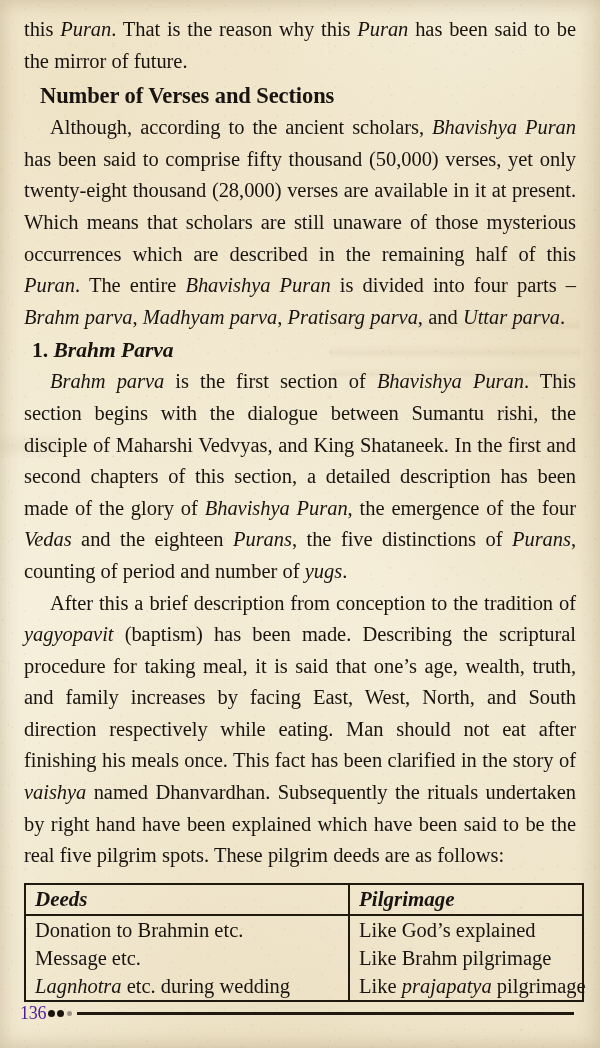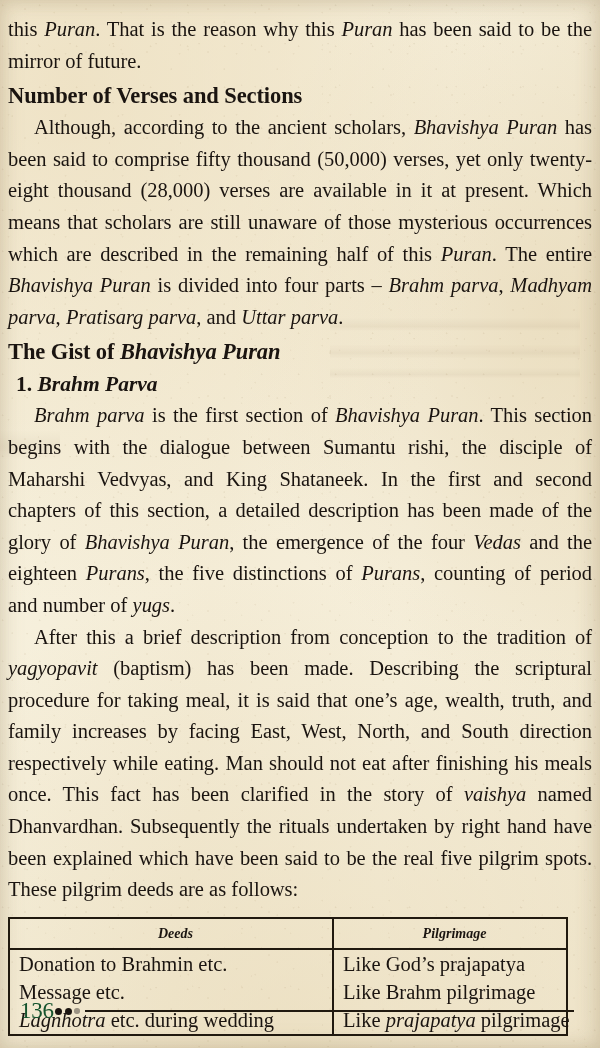--- a/index.html
+++ b/index.html
@@ -81,21 +81,21 @@
     box-shadow:
       inset 0 0 26px rgba(150,125,88,.18),
       inset -7px 0 18px rgba(140,115,78,.12),
       inset 5px 0 14px rgba(140,115,78,.10);
   }
 
   
   .page {
     position: relative;
     z-index: 3;
-    padding: 0 8px;
+    padding: 0 24px;
     box-sizing: border-box;
     width: 600px;
     height: 1048px;
   }
 
   .body-text {
     font-size: 20.5px;
     line-height: 31.6px;
     text-align: justify;
     text-justify: inter-word;
@@ -106,21 +106,21 @@
   .body-text.first { padding-top: 14px; }
   .indent { text-indent: 26px; }
 
   em, .it {
     font-style: italic;
   }
 
   h2.section-head {
     font-size: 22.5px;
     font-weight: bold;
-    margin: 4px 0 1px 0;
+    margin: 4px 0 1px 16px;
     line-height: 30px;
     letter-spacing: -0.1px;
   }
   h3.sub-head {
     font-size: 21.5px;
     font-weight: bold;
     margin: 3px 0 1px 8px;
     line-height: 29px;
     font-style: normal;
   }
@@ -136,25 +136,24 @@
   }
   .deeds-table th,
   .deeds-table td {
     text-align: left;
     vertical-align: middle;
     padding: 0 0 0 9px;
   }
   .deeds-table thead th {
     font-style: italic;
     font-weight: bold;
-    font-size: 14px;
+    font-size: 21px;
     height: 29px;
     line-height: 29px;
     border-bottom: 2.2px solid #20190f;
-    text-align: center;
   }
   .deeds-table thead th.col-deed,
   .deeds-table tbody td.col-deed {
     border-right: 2.2px solid #20190f;
     width: 313px;
   }
   .deeds-table tbody td {
     font-size: 20.5px;
     height: 28px;
     line-height: 28px;
@@ -165,24 +164,24 @@
   .footer {
     position: absolute;
     left: 20px;
     right: 20px;
     bottom: 24px;
     display: flex;
     align-items: center;
     z-index: 3;
   }
   .page-number {
-    font-size: 23px;
+    font-size: 18px;
     font-weight: normal;
     letter-spacing: -0.3px;
-    color: #14532d;
+    color: #4c1d95;
   }
   .dots {
     display: inline-flex;
     align-items: center;
     gap: 2.5px;
     margin-left: 1.5px;
     margin-right: 5px;
   }
   .dot {
     border-radius: 50%;
@@ -215,39 +214,38 @@
 <div class="edge-shadow"></div>
 
 <div class="page">
 
   <p class="body-text first">this <em>Puran</em>. That is the reason why this <em>Puran</em> has been said to be the mirror of future.</p>
 
   <h2 class="section-head">Number of Verses and Sections</h2>
 
   <p class="body-text indent">Although, according to the ancient scholars, <em>Bhavishya Puran</em> has been said to comprise fifty thousand (50,000) verses, yet only twenty-eight thousand (28,000) verses are available in it at present. Which means that scholars are still unaware of those mysterious occurrences which are described in the remaining half of this <em>Puran</em>. The entire <em>Bhavishya Puran</em> is divided into four parts – <em>Brahm parva</em>, <em>Madhyam parva</em>, <em>Pratisarg parva</em>, and <em>Uttar parva</em>.</p>
 
-  <h2 class="section-head"><span>The Gist of </span><span class="it">Bhavishya Puran</span></h2>
 
   <h3 class="sub-head"><span>1. </span><span class="it">Brahm Parva</span></h3>
 
   <p class="body-text indent"><em>Brahm parva</em> is the first section of <em>Bhavishya Puran</em>. This section begins with the dialogue between Sumantu rishi, the disciple of Maharshi Vedvyas, and King Shataneek. In the first and second chapters of this section, a detailed description has been made of the glory of <em>Bhavishya Puran</em>, the emergence of the four <em>Vedas</em> and the eighteen <em>Purans</em>, the five distinctions of <em>Purans</em>, counting of period and number of <em>yugs</em>.</p>
 
   <p class="body-text indent">After this a brief description from conception to the tradition of <em>yagyopavit</em> (baptism) has been made. Describing the scriptural procedure for taking meal, it is said that one’s age, wealth, truth, and family increases by facing East, West, North, and South direction respectively while eating. Man should not eat after finishing his meals once. This fact has been clarified in the story of <em>vaishya</em> named Dhanvardhan. Subsequently the rituals undertaken by right hand have been explained which have been said to be the real five pilgrim spots. These pilgrim deeds are as follows:</p>
 
   <table class="deeds-table">
     <thead>
       <tr>
         <th class="col-deed">Deeds</th>
         <th class="col-pilgrimage">Pilgrimage</th>
       </tr>
     </thead>
     <tbody>
         <tr>
           <td class="col-deed">Donation to Brahmin etc.</td>
-          <td class="col-pilgrimage">Like God’s prajapatya</td>
+          <td class="col-pilgrimage">Like God’s explained</td>
         </tr>
         <tr>
           <td class="col-deed">Message etc.</td>
           <td class="col-pilgrimage">Like Brahm pilgrimage</td>
         </tr>
         <tr>
           <td class="col-deed"><span class="it">Lagnhotra</span> etc. during wedding</td>
           <td class="col-pilgrimage">Like <span class="it">prajapatya</span> pilgrimage</td>
         </tr>
       </tbody>

